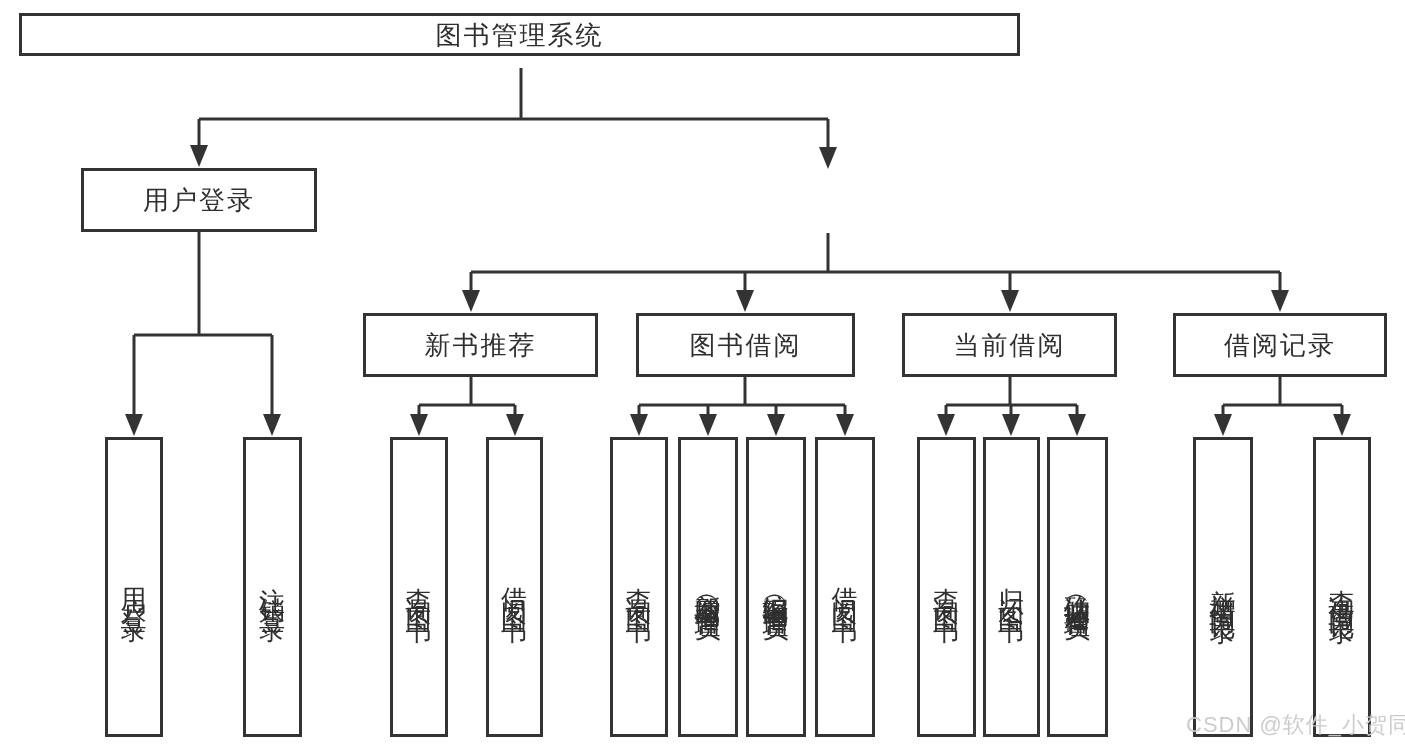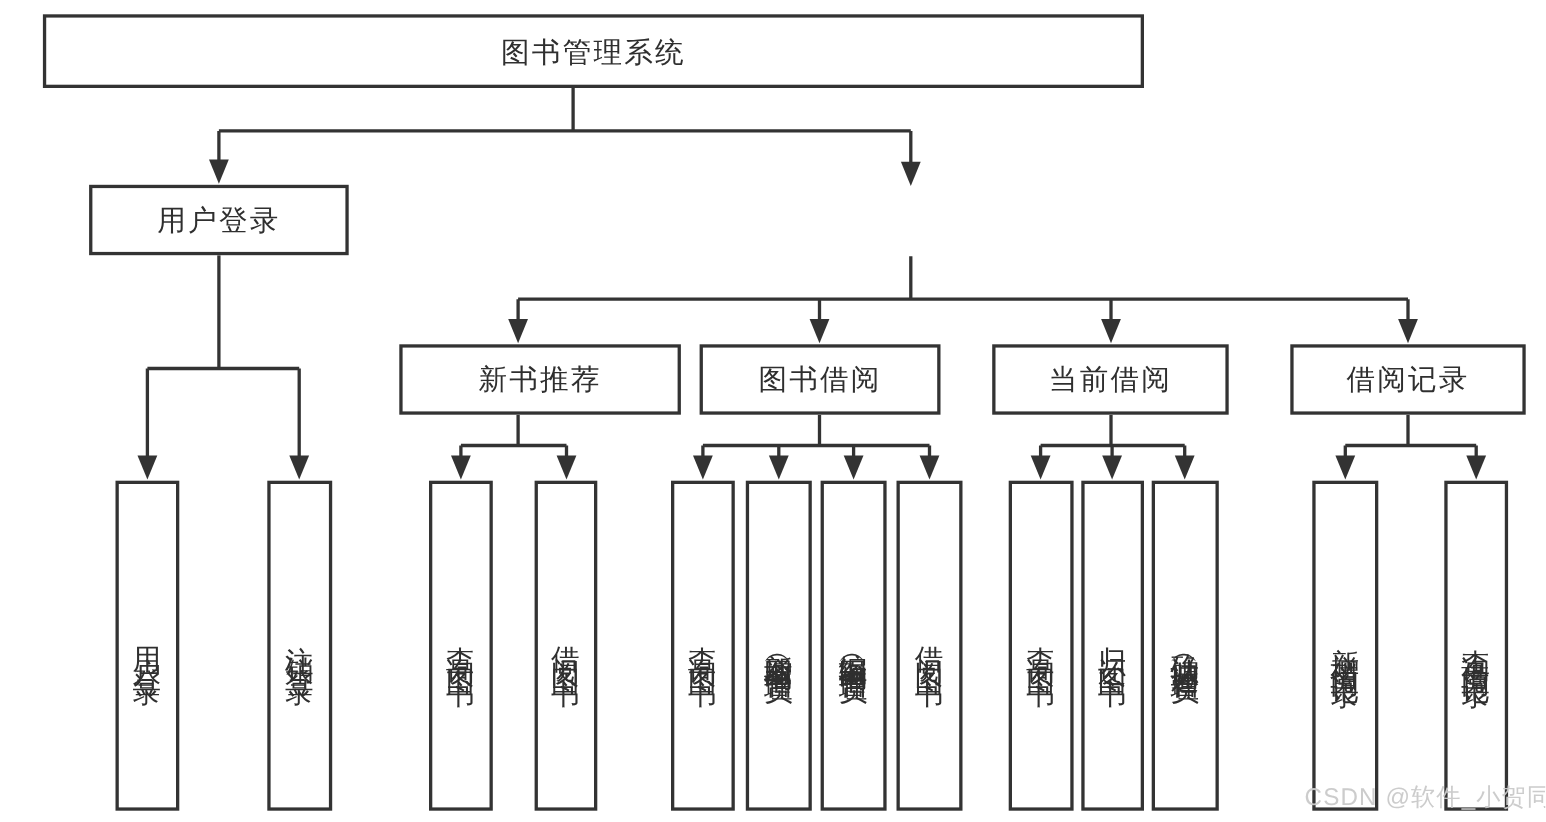--- a/index.html
+++ b/index.html
@@ -80,29 +80,29 @@
       <polygon points="776,436 767,414 785,414"></polygon>
       <polygon points="845,436 836,414 854,414"></polygon>
       <polygon points="946,436 937,414 955,414"></polygon>
       <polygon points="1011,436 1002,414 1020,414"></polygon>
       <polygon points="1077,436 1068,414 1086,414"></polygon>
       <polygon points="1223,436 1214,414 1232,414"></polygon>
       <polygon points="1342,436 1333,414 1351,414"></polygon>
     </g>
   </svg>
 
-  <div class="node hbox" style="left:39px;top:13px;width:1001px;height:67px">
+  <div class="node hbox" style="left:19px;top:13px;width:1001px;height:43px">
     <span>图书管理系统</span>
   </div>
 
   <div class="node hbox" style="left:81px;top:168px;width:236px;height:64px">
     <span>用户登录</span>
   </div>
 
-  <div class="node hbox" style="left:363px;top:313px;width:256px;height:64px">
+  <div class="node hbox" style="left:363px;top:313px;width:235px;height:64px">
     <span>新书推荐</span>
   </div>
   <div class="node hbox" style="left:636px;top:313px;width:219px;height:64px">
     <span>图书借阅</span>
   </div>
   <div class="node hbox" style="left:902px;top:313px;width:215px;height:64px">
     <span>当前借阅</span>
   </div>
   <div class="node hbox" style="left:1173px;top:313px;width:214px;height:64px">
     <span>借阅记录</span>

